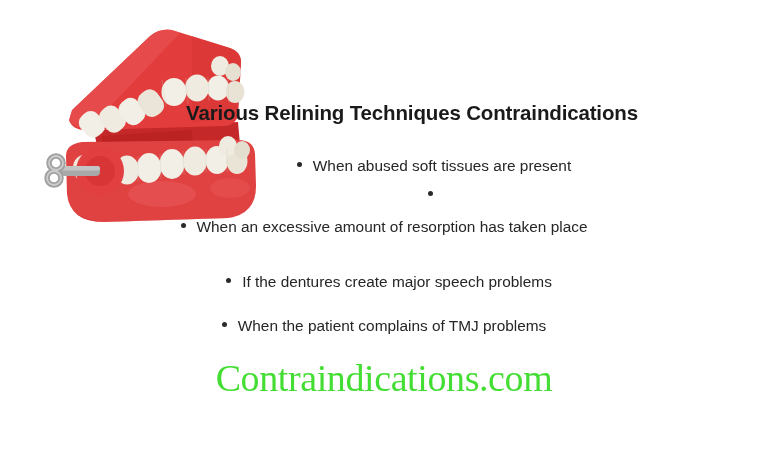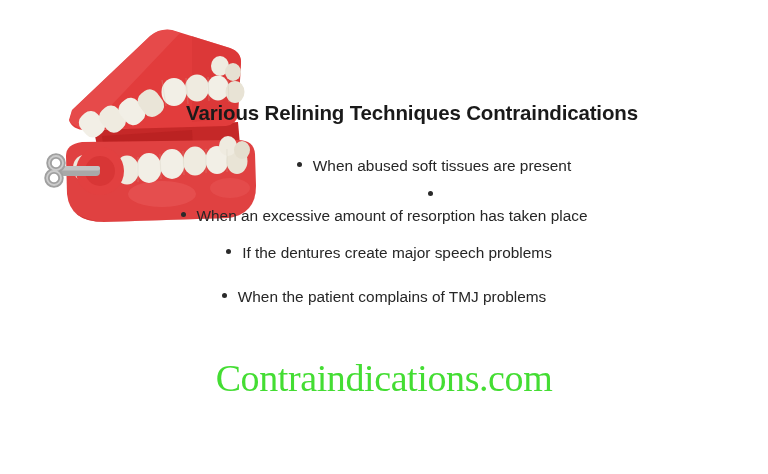--- a/index.html
+++ b/index.html
@@ -77,22 +77,22 @@
     top: -4px;
     margin-right: 11px;
   }
   .bullet-row .btxt {
     white-space: nowrap;
   }
 
   
   .bullet-row.r0 { margin-top: 0px;  padding-left: 100px; }
   .bullet-row.r1 { margin-top: 22px; padding-left: 104px; }
-  .bullet-row.r2 { margin-top: 8px; padding-left: 0px;   }
-  .bullet-row.r3 { margin-top: 21px; padding-left: 10px;   }
+  .bullet-row.r2 { margin-top: 19px; padding-left: 0px;   }
+  .bullet-row.r3 { margin-top: 39px; padding-left: 10px;   }
   .bullet-row.r4 { margin-top: 29px; padding-left: 0;   }
 
   
   #watermark {
     position: absolute;
     left: 0;
     top: 358px;
     width: 768px;
     text-align: center;
     font-family: "Liberation Serif", serif;

